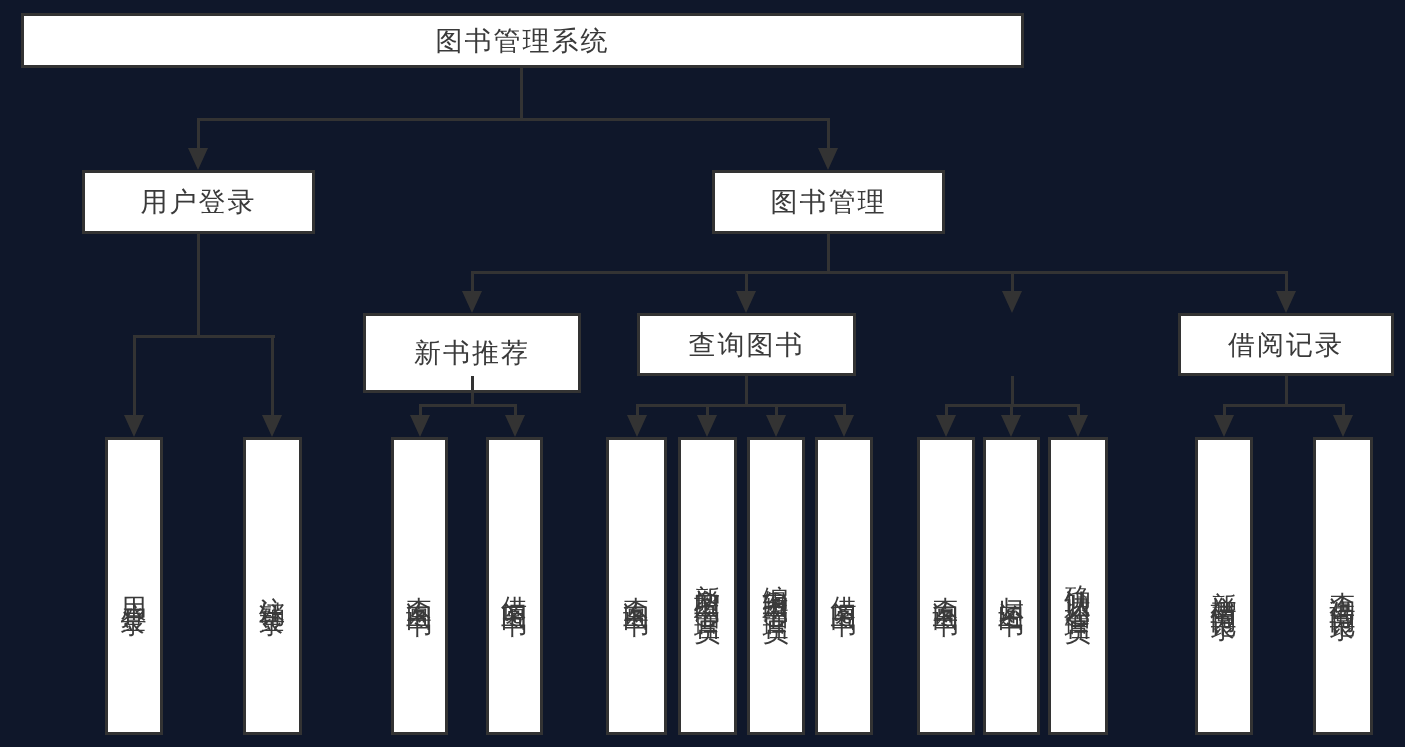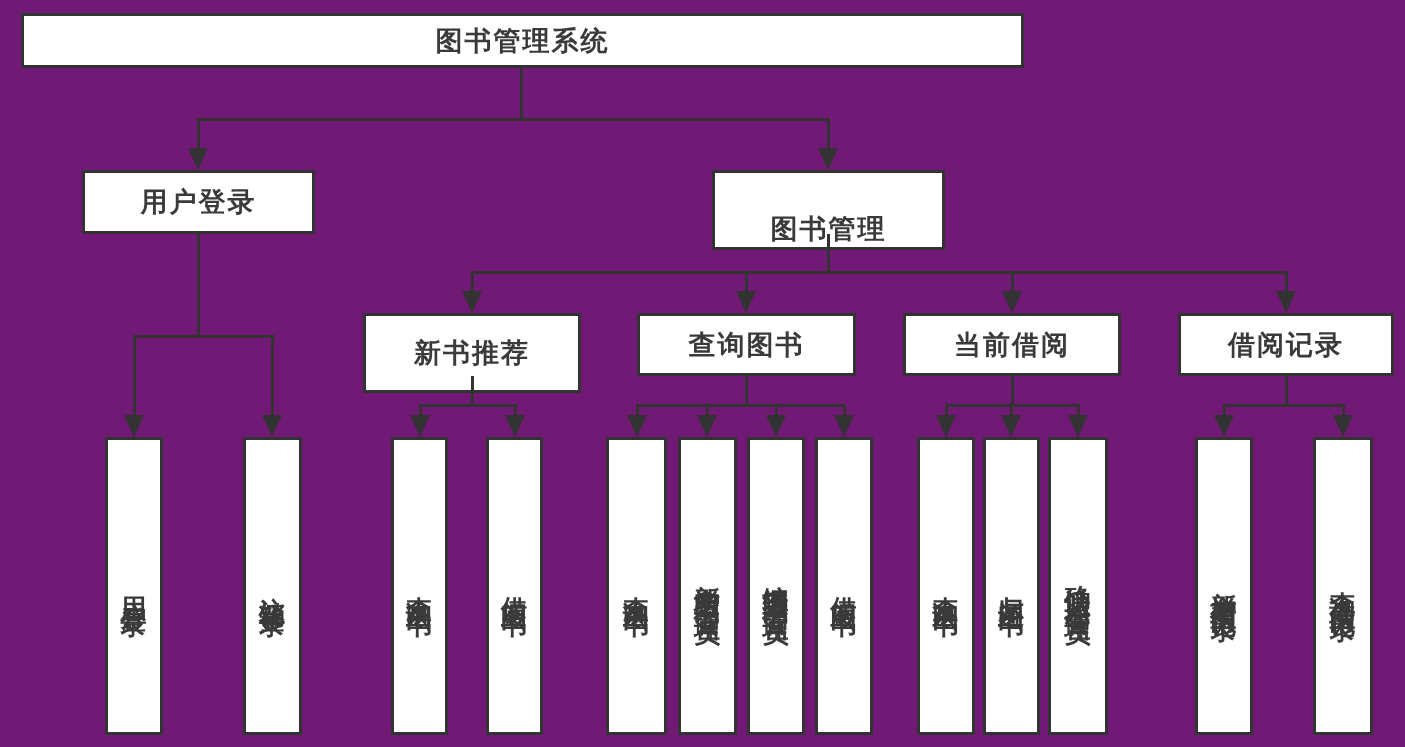--- a/index.html
+++ b/index.html
@@ -1,22 +1,21 @@
 <!DOCTYPE html>
 <html><head>
 <meta charset="utf-8">
 <style>
   html,body { margin:0; padding:0; background:#ffffff; }
   #canvas {
     position:relative;
     width:1405px; height:747px;
-    background:#701a75;
+    background:#0f172a;
     overflow:hidden;
     font-family:"Liberation Sans", sans-serif;
-    font-weight:bold;
   }
   .box {
     position:absolute;
     background:#ffffff;
     border:3px solid #333333;
     box-sizing:border-box;
     display:flex;
     align-items:center;
     justify-content:center;
   }
@@ -65,21 +64,21 @@
   <div class="vline" style="left:520px; top:68px; height:53px;"></div>
   <div class="hline" style="left:197px; top:118px; width:632px;"></div>
   <div class="vline" style="left:197px; top:118px; height:30px;"></div>
   <div class="tri" style="left:188px; top:148px;"></div>
   <div class="vline" style="left:827px; top:118px; height:30px;"></div>
   <div class="tri" style="left:818px; top:148px;"></div>
 
   <div class="box" style="left:82px; top:170px; width:233px; height:64px;">
     <span class="lbl">用户登录</span>
   </div>
-  <div class="box" style="left:712px; top:170px; width:233px; height:80px;align-items:flex-end;">
+  <div class="box" style="left:712px; top:170px; width:233px; height:64px;">
     <span class="lbl">图书管理</span>
   </div>
 
   <div class="vline" style="left:197px; top:234px; height:104px;"></div>
   <div class="hline" style="left:133px; top:335px; width:142px;"></div>
   <div class="vline" style="left:133px; top:335px; height:80px;"></div>
   <div class="tri" style="left:124px; top:415px;"></div>
   <div class="vline" style="left:271px; top:335px; height:80px;"></div>
   <div class="tri" style="left:262px; top:415px;"></div>
 
@@ -92,23 +91,20 @@
   <div class="vline" style="left:1011px; top:271px; height:20px;"></div>
   <div class="tri" style="left:1002px; top:291px;"></div>
   <div class="vline" style="left:1285px; top:271px; height:20px;"></div>
   <div class="tri" style="left:1276px; top:291px;"></div>
 
   <div class="box" style="left:363px; top:313px; width:218px; height:80px;">
     <span class="lbl">新书推荐</span>
   </div>
   <div class="box" style="left:637px; top:313px; width:219px; height:63px;">
     <span class="lbl">查询图书</span>
-  </div>
-  <div class="box" style="left:903px; top:313px; width:218px; height:63px;">
-    <span class="lbl">当前借阅</span>
   </div>
   <div class="box" style="left:1178px; top:313px; width:216px; height:63px;">
     <span class="lbl">借阅记录</span>
   </div>
 
   <div class="vline" style="left:471px; top:376px; height:31px;"></div>
   <div class="hline" style="left:419px; top:404px; width:98px;"></div>
   <div class="vline" style="left:419px; top:404px; height:11px;"></div>
   <div class="tri" style="left:410px; top:415px;"></div>
   <div class="vline" style="left:514px; top:404px; height:11px;"></div>

